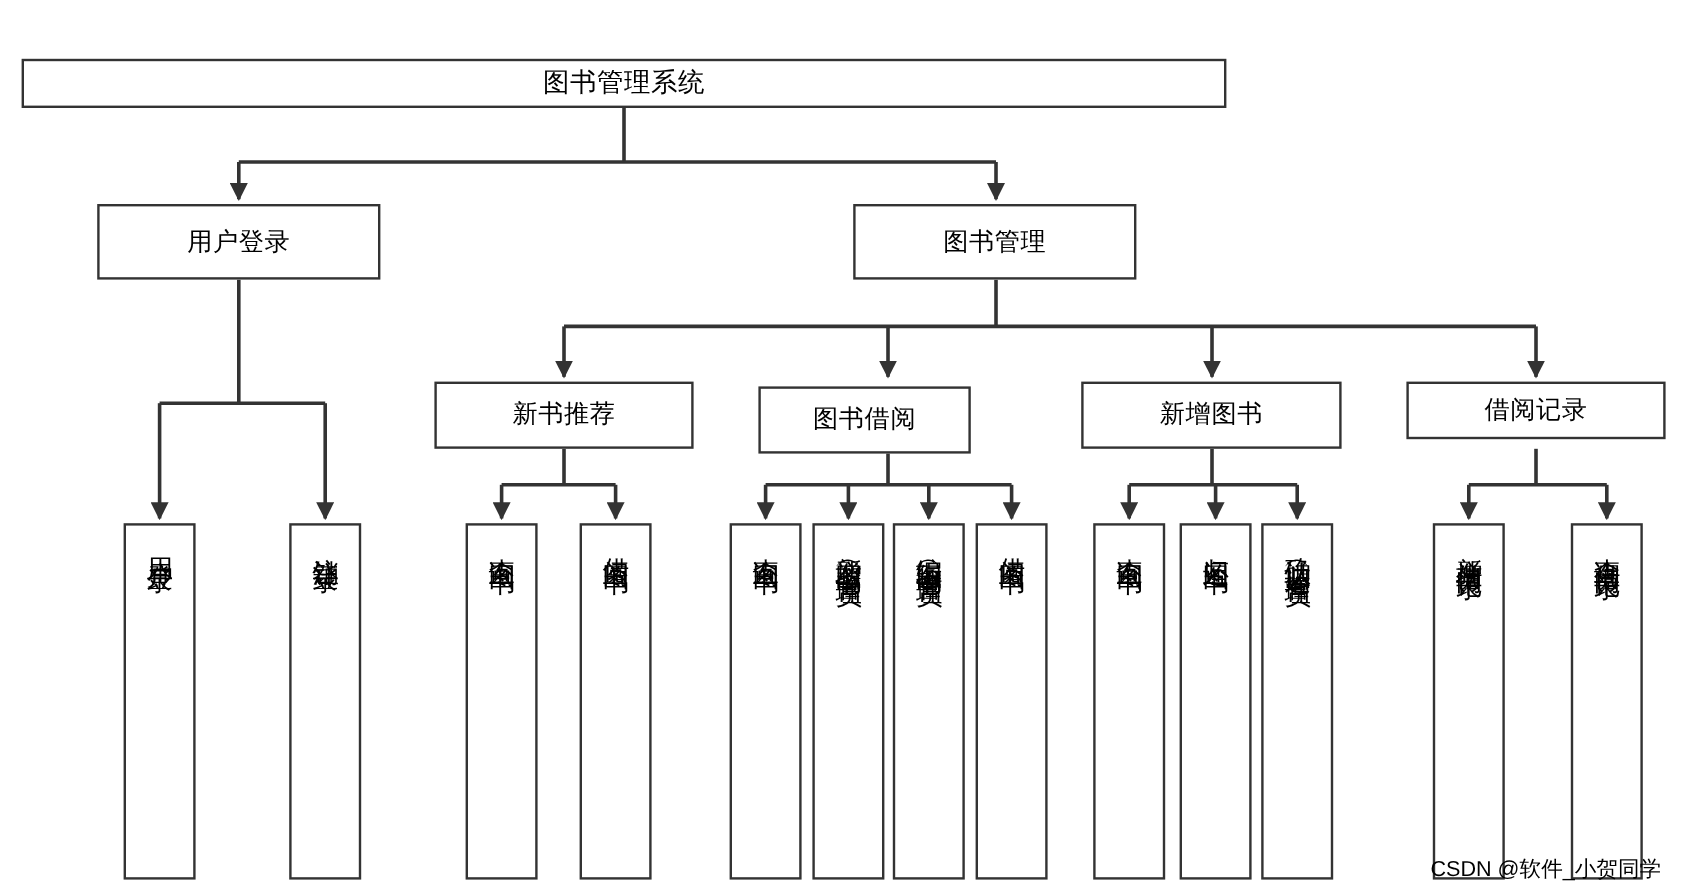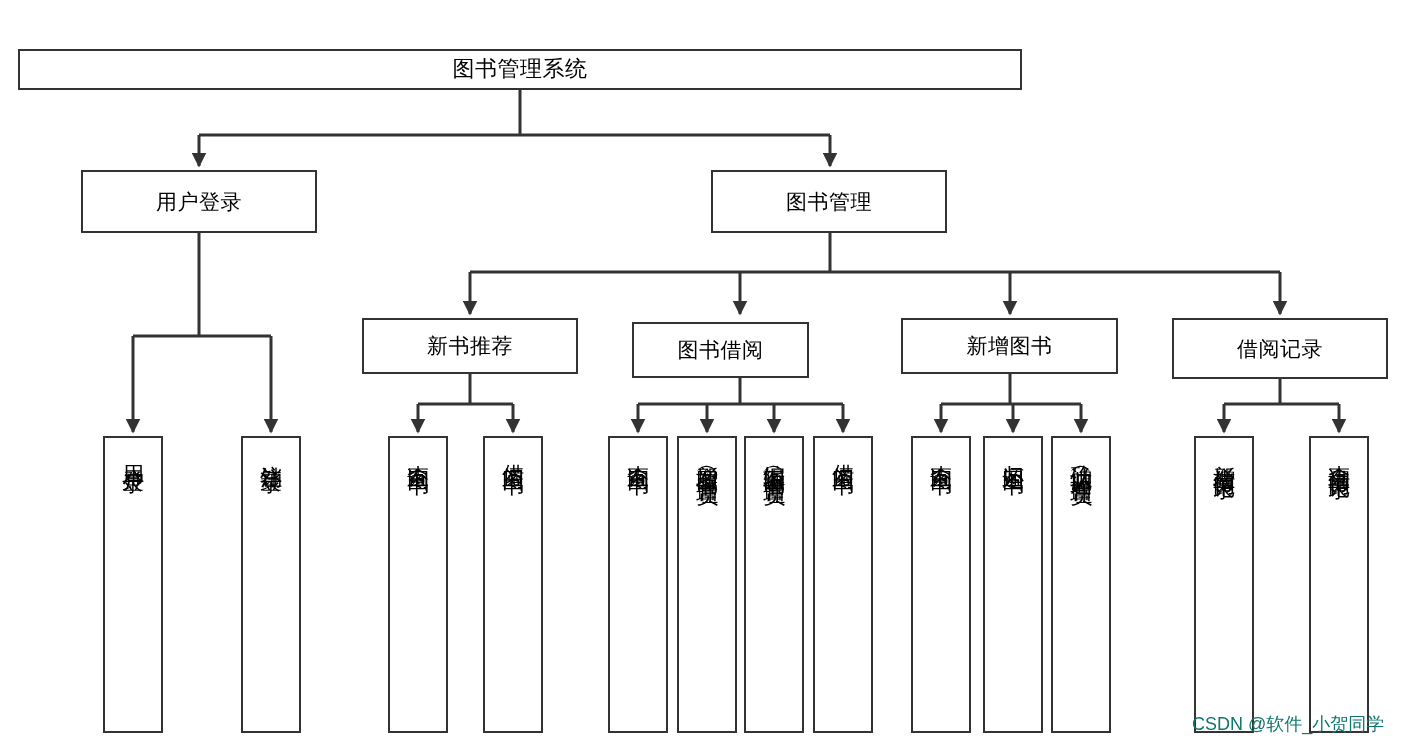--- a/index.html
+++ b/index.html
@@ -62,21 +62,21 @@
     line-height: 1.12;
     letter-spacing: 3px;
     white-space: normal;
     max-height: 100%;
   }
   .watermark {
     position: absolute;
     left: 1192px;
     top: 712px;
     font-size: 18px;
-    color: #0f766e;
+    color: #000000;
     white-space: nowrap;
     z-index: 5;
     font-family: "Liberation Sans", "DejaVu Sans", sans-serif;
   }
 </style>
 </head>
 <body>
 
 <div id="diagram-root">
 
@@ -145,21 +145,21 @@
 
   <div class="node horiz" style="left:711px; top:170px; width:236px; height:63px;">
     <span class="node-label">图书管理</span>
   </div>
   <div class="node horiz" style="left:632px; top:322px; width:177px; height:56px;">
     <span class="node-label">图书借阅</span>
   </div>
   <div class="node horiz" style="left:901px; top:318px; width:217px; height:56px;">
     <span class="node-label">新增图书</span>
   </div>
-  <div class="node horiz" style="left:1172px; top:318px; width:216px; height:61px;">
+  <div class="node horiz" style="left:1172px; top:318px; width:216px; height:48px;">
     <span class="node-label">借阅记录</span>
   </div>
 
   <div class="node vert" style="left:103px; top:436px; width:60px; height:297px;">
     <span class="node-label">用户登录</span>
   </div>
   <div class="node vert" style="left:241px; top:436px; width:60px; height:297px;">
     <span class="node-label">注销登录</span>
   </div>
 

